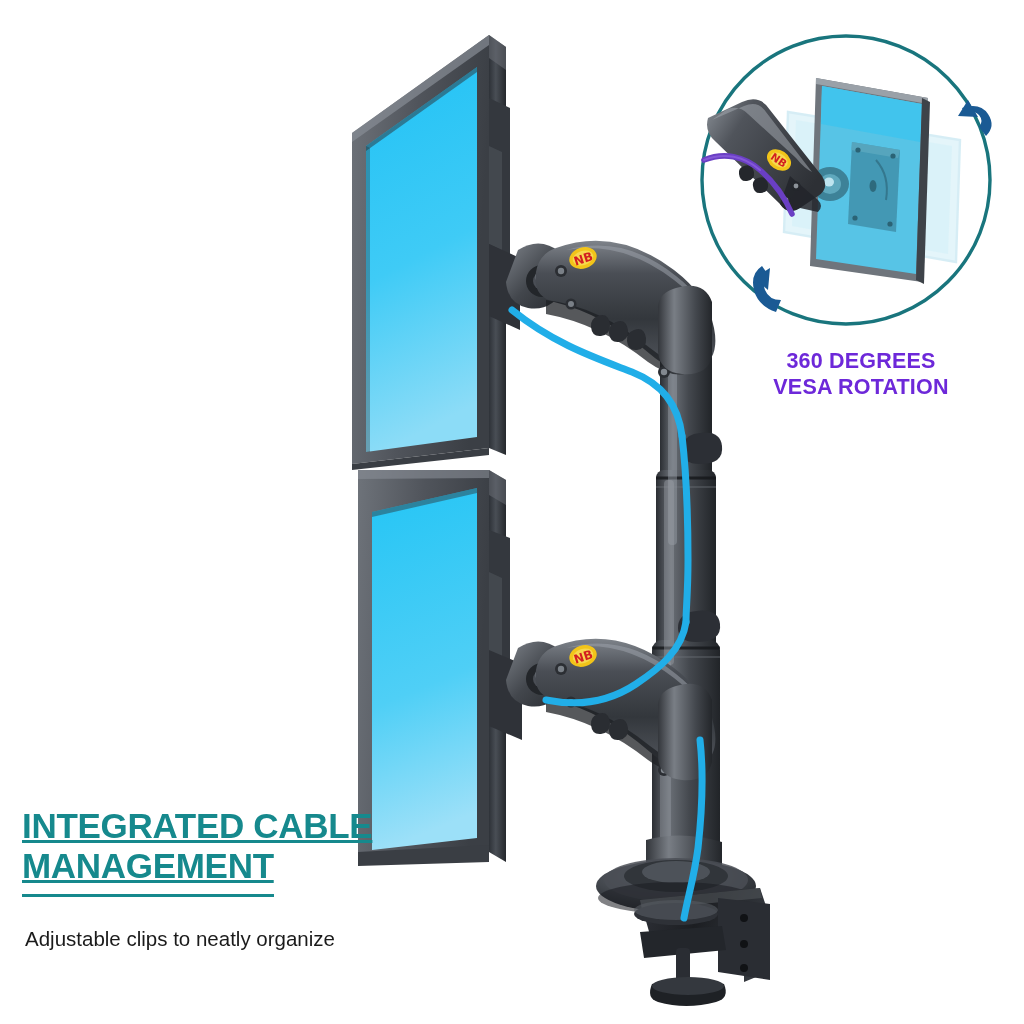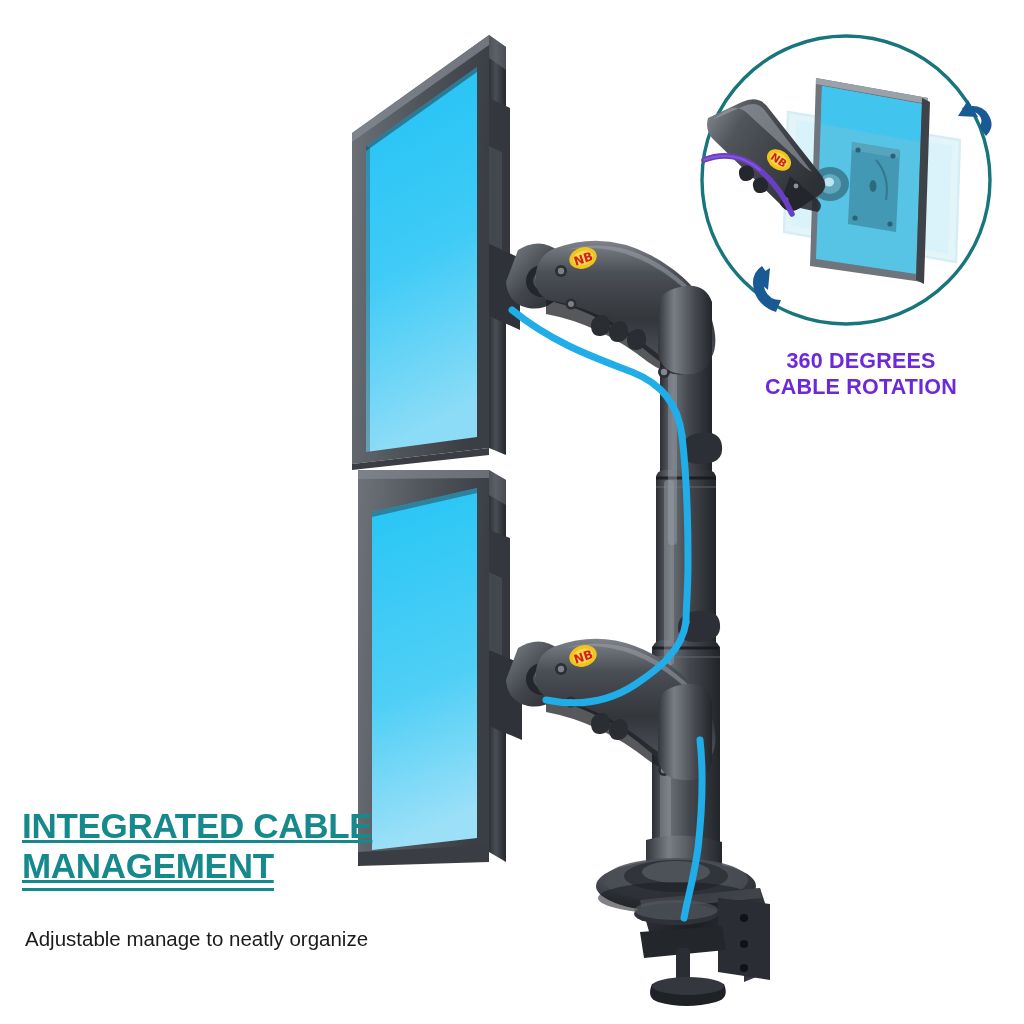--- a/index.html
+++ b/index.html
@@ -12,21 +12,21 @@
   #stage{position:absolute;left:0;top:0;width:1024px;height:1024px;background:#ffffff;}
   svg.layer{position:absolute;left:0;top:0;width:1024px;height:1024px;display:block;}
 
   
   #headline{
     position:absolute;left:22px;top:806px;width:430px;
     color:#16898D;font-weight:bold;font-size:35px;line-height:40px;
     letter-spacing:-0.3px;
   }
   #headline .l1,#headline .l2{display:block;white-space:nowrap;text-decoration:underline;}
-  #headline .l2{display:inline-block;border-bottom:3px solid #16898D;padding-bottom:2px;}
+  #headline .l2{display:inline-block;border-bottom:3px solid #16898D;padding-bottom:8px;}
 
   #subtext{
     position:absolute;left:25px;top:925px;width:430px;
     color:#1B1B1B;font-size:20.5px;line-height:27px;font-weight:normal;
   }
   #subtext span{display:block;white-space:nowrap;}
 
   #inset-caption{
     position:absolute;left:700px;top:348px;width:322px;
     text-align:center;color:#6d28d9;font-weight:bold;
@@ -334,21 +334,21 @@
       </g>
     </g>
   </svg>
 
   <div id="headline">
     <span class="l1">INTEGRATED CABLE</span>
     <span class="l2">MANAGEMENT</span>
   </div>
 
   <div id="subtext">
-    <span>Adjustable manage to neatly organize</span>
+    <span>Adjustable clips to neatly organize</span>
   </div>
 
   <div id="inset-caption">
     <span>360 DEGREES</span>
-    <span>CABLE ROTATION</span>
+    <span>VESA ROTATION</span>
   </div>
 
 </div>
 
 </body></html>

